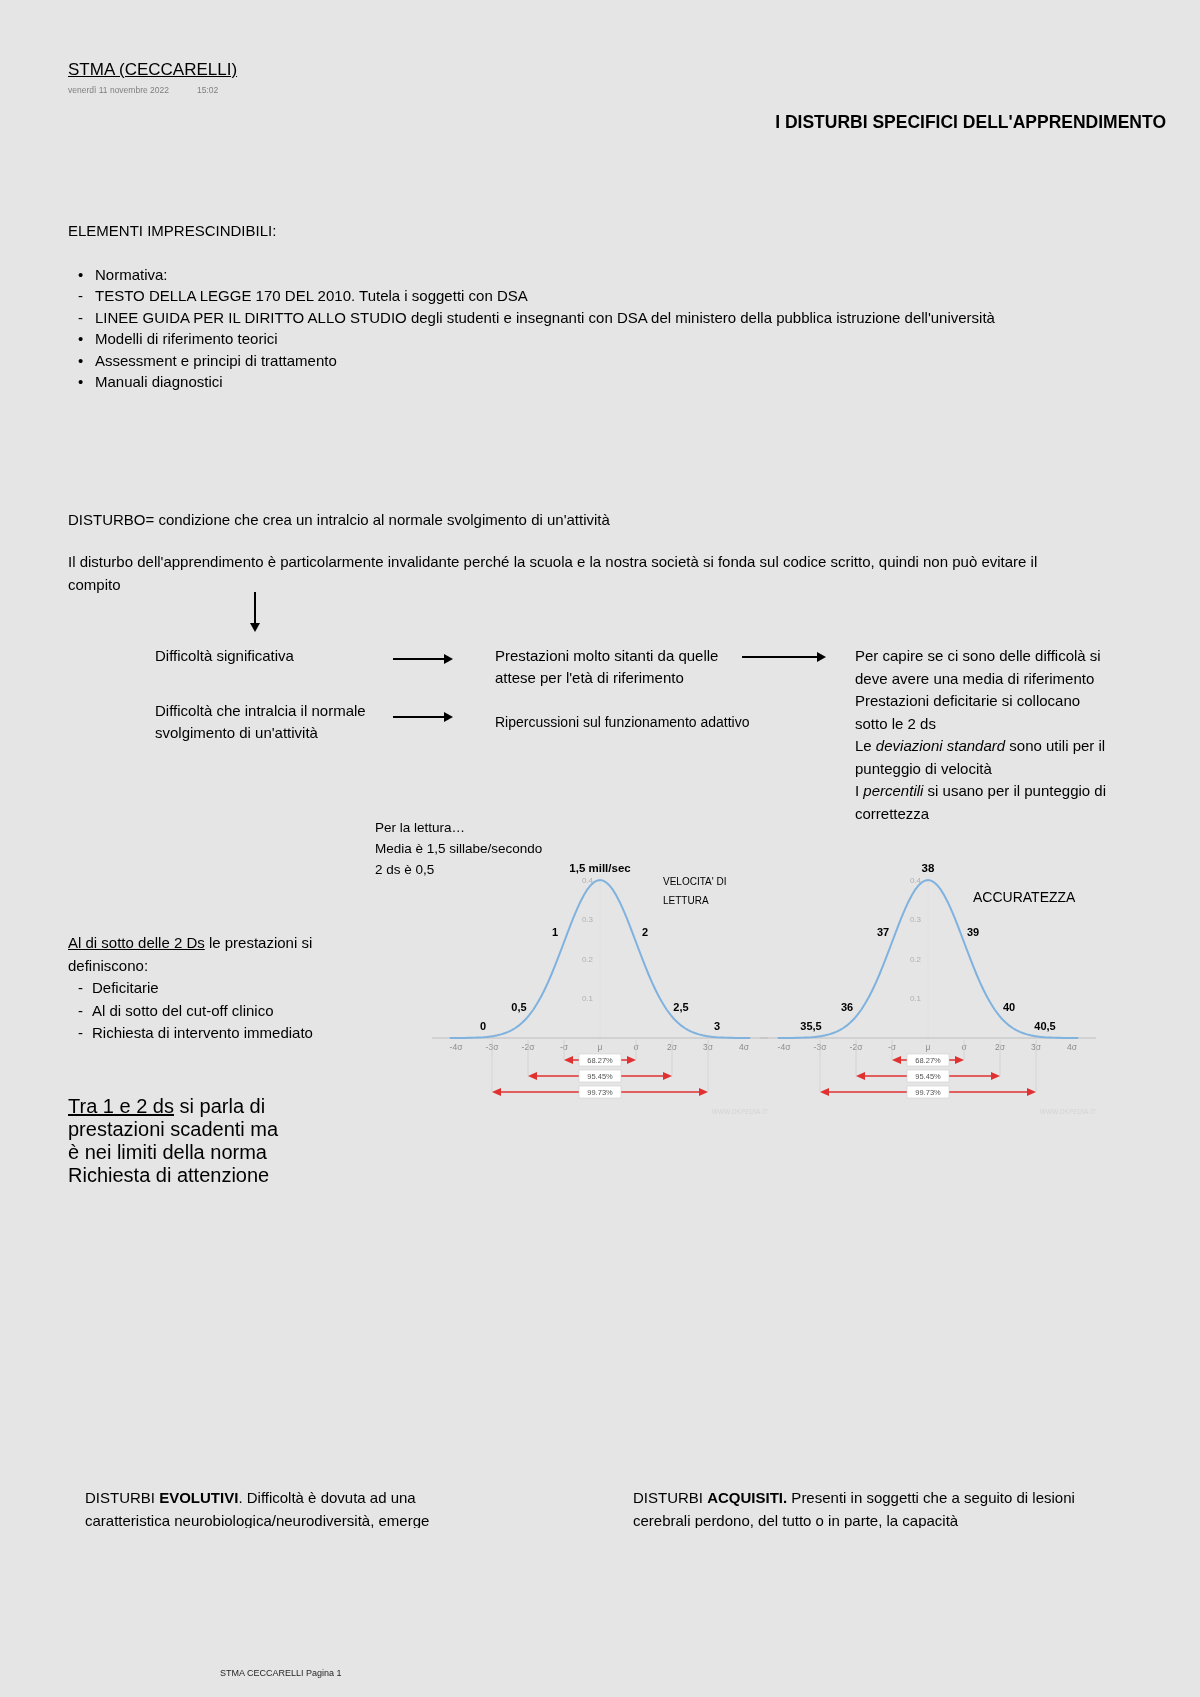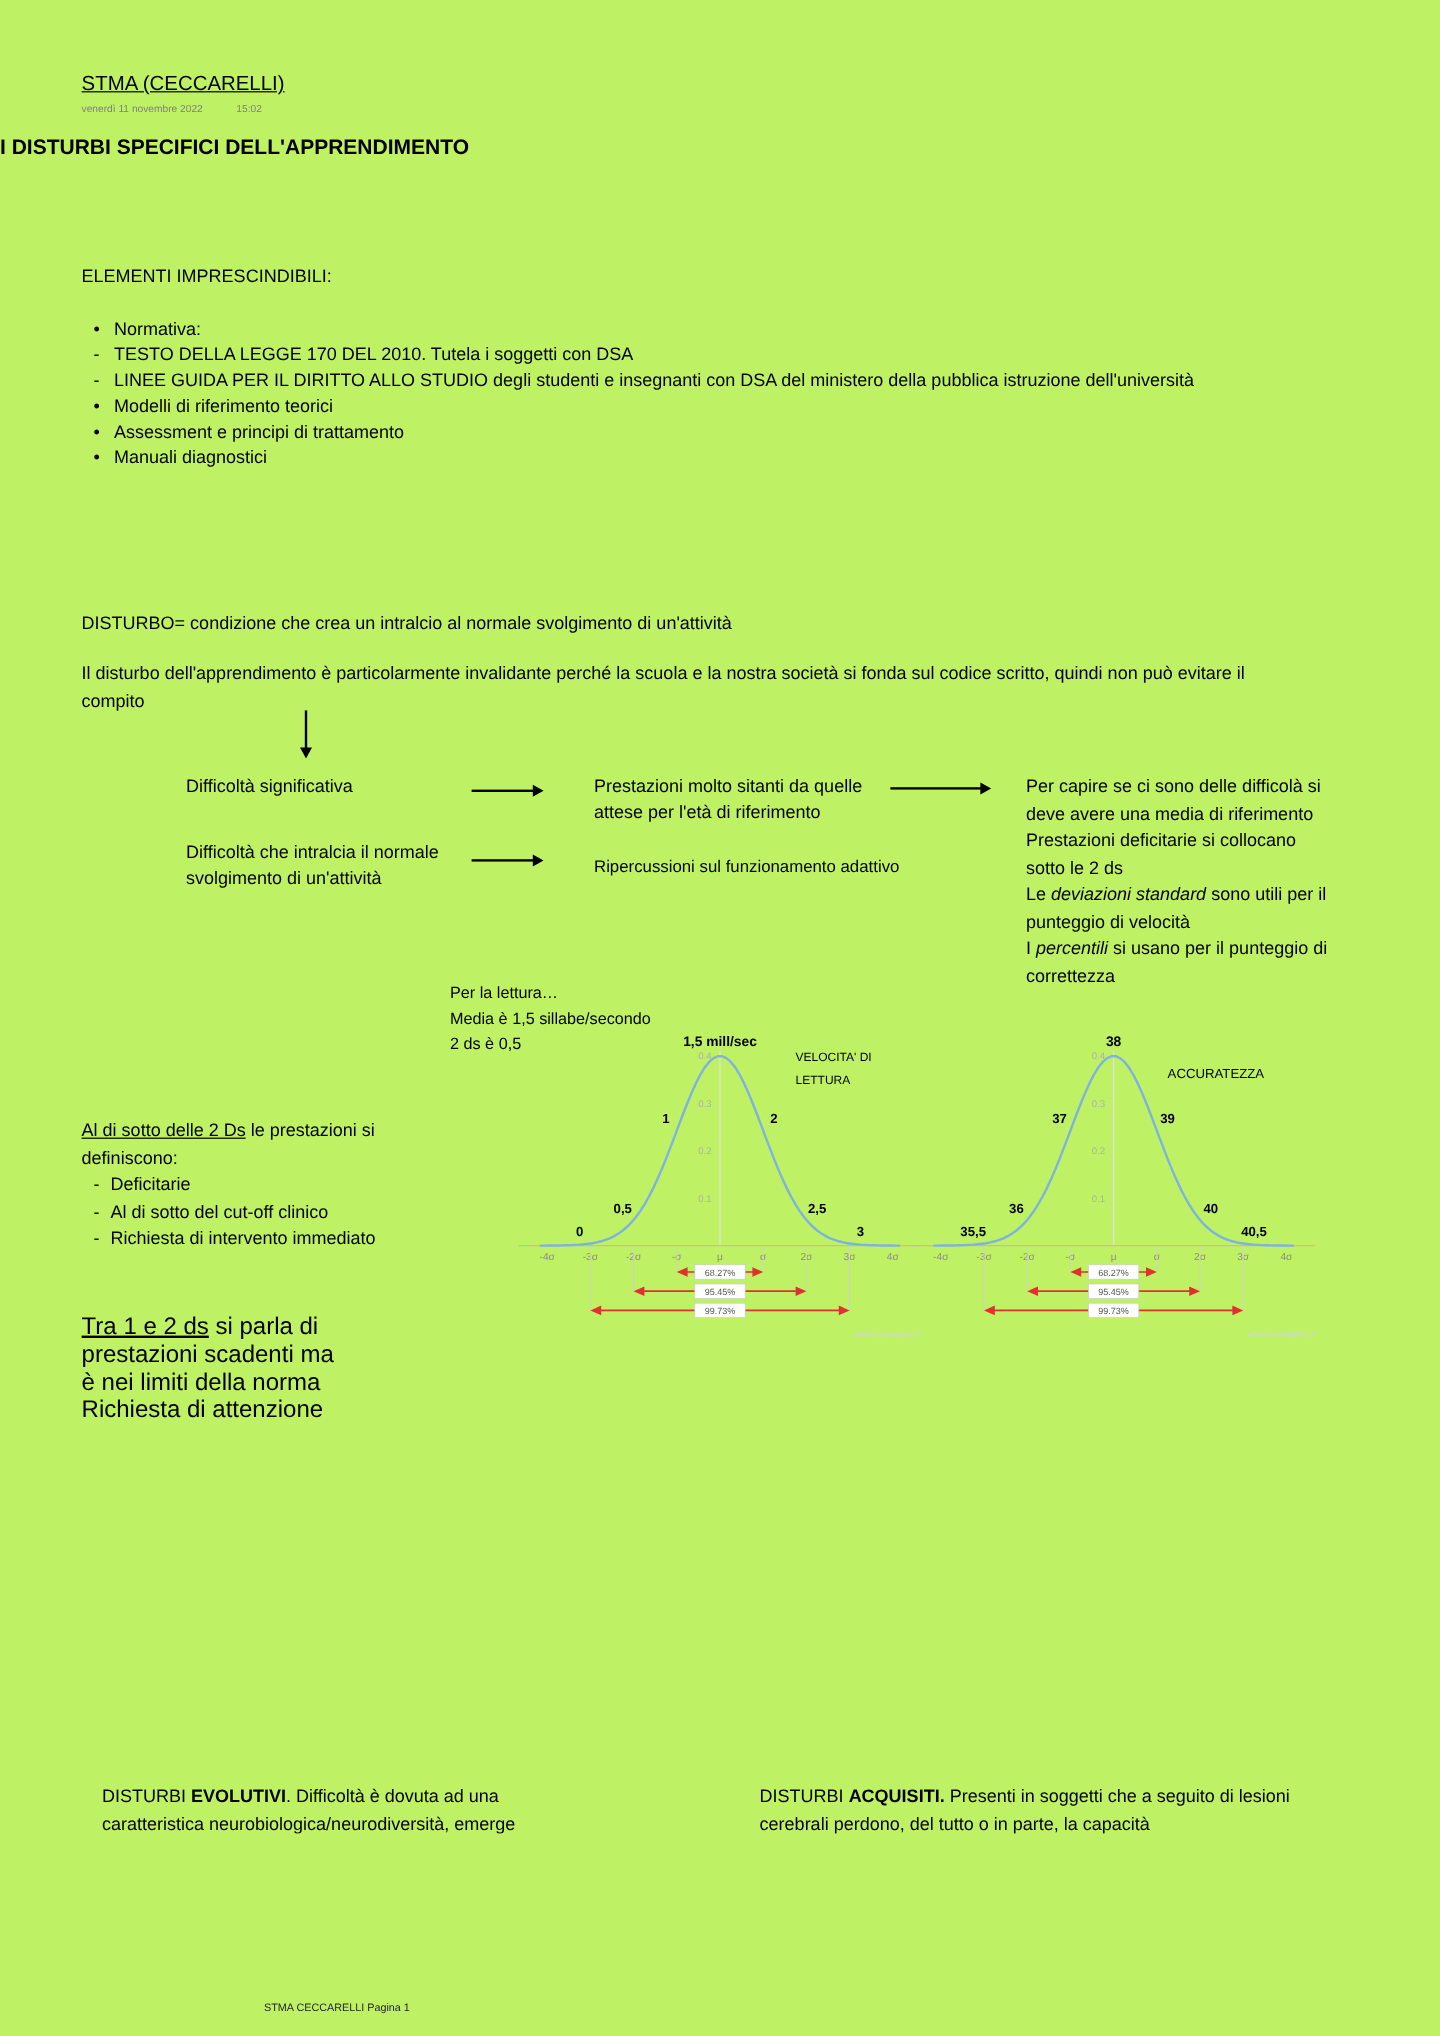--- a/index.html
+++ b/index.html
@@ -1,26 +1,26 @@
 <!DOCTYPE html>
 <html><head>
 <meta charset="utf-8">
 <style>
   *{margin:0;padding:0;box-sizing:border-box}
   html,body{background:#fff}
   body{font-family:"Liberation Sans",sans-serif;color:#000}
-  .page{position:relative;width:1200px;height:1697px;background:#bef264;overflow:hidden;margin:0 auto}
+  .page{position:relative;width:1200px;height:1697px;background:#e5e5e5;overflow:hidden;margin:0 auto}
   .abs{position:absolute}
 
   .doc-header{left:68px;top:60px}
   .doc-title{font-size:17px;text-decoration:underline}
   .doc-meta{font-size:8.5px;color:#7f7f7f;margin-top:5px}
   .doc-time{margin-left:28px}
 
-  .main-title{left:0;top:112px;width:1166px;text-align:left;font-size:17.5px;font-weight:700}
+  .main-title{left:0;top:112px;width:1166px;text-align:right;font-size:17.5px;font-weight:700}
 
   .elements{left:68px;top:220px;font-size:15px;line-height:21.5px}
   .el-heading{margin-bottom:22px}
   .li{display:flex;padding-left:10px}
   .mk{flex:0 0 17px}
 
   .disturbo{left:68px;top:511px;font-size:15px}
   .intro{left:68px;top:550px;width:1020px;font-size:15px;line-height:23px}
 
   .v-arrow{left:254px;top:592px;width:2px;height:36px;background:#000}
@@ -36,21 +36,21 @@
   .flow-left2{left:155px;top:700px;width:232px;font-size:15px;line-height:22px}
   .flow-mid1{left:495px;top:645px;width:252px;font-size:15px;line-height:22px}
   .flow-mid2{left:495px;top:714px;width:320px;font-size:14px}
   .flow-right{left:855px;top:645px;width:256px;font-size:15px;line-height:22.5px}
 
   .lettura{left:375px;top:817px;font-size:13.5px;line-height:21px}
 
   .chart1{left:420px;top:860px}
   .chart2{left:748px;top:860px}
   .chart1-title{left:663px;top:872px;width:100px;font-size:10px;line-height:19px}
-  .chart2-title{left:973px;top:889px;font-size:11px}
+  .chart2-title{left:973px;top:889px;font-size:14px}
 
   .below2ds{left:68px;top:932px;width:272px;font-size:15px;line-height:22.5px}
   .dli{display:flex;padding-left:10px}
   .mk2{flex:0 0 14px}
 
   .tra12{left:68px;top:1095px;width:225px;font-size:20px;line-height:23px}
 
   .bottom-left{left:85px;top:1486px;width:352px;height:42px;overflow:hidden;font-size:15px;line-height:23px}
   .bottom-right{left:633px;top:1486px;width:446px;height:42px;overflow:hidden;font-size:15px;line-height:23px}
 

